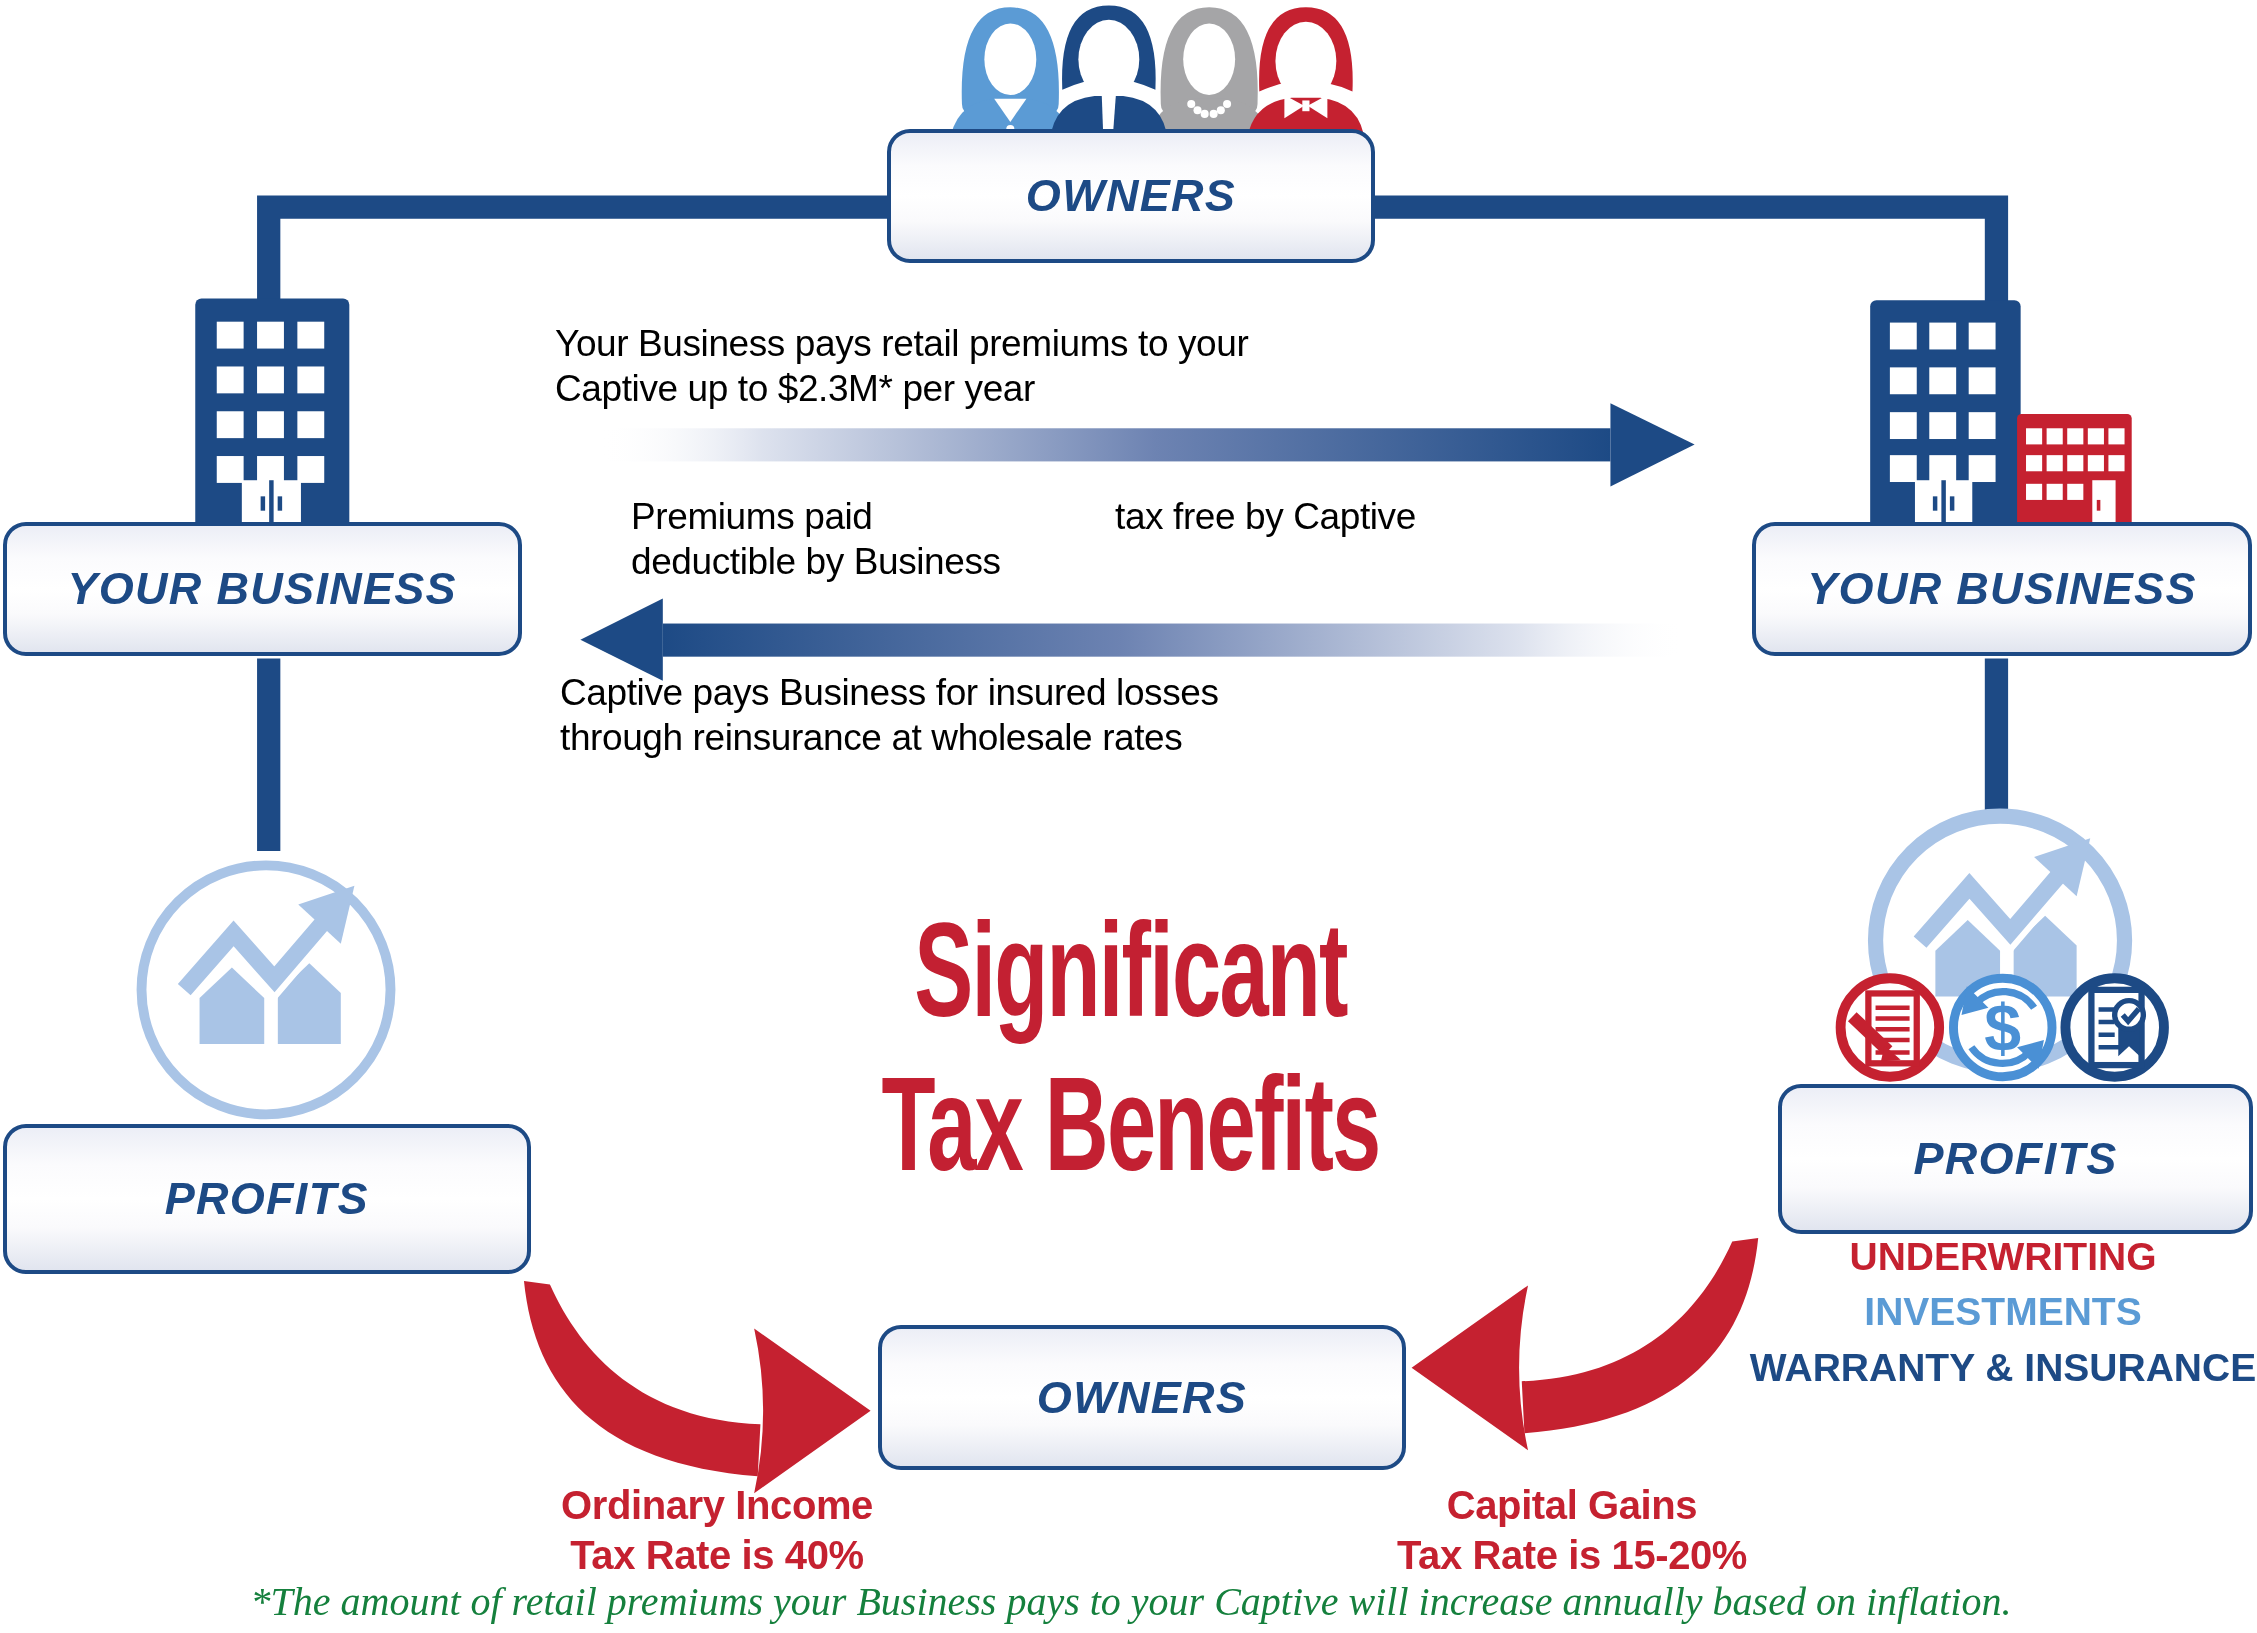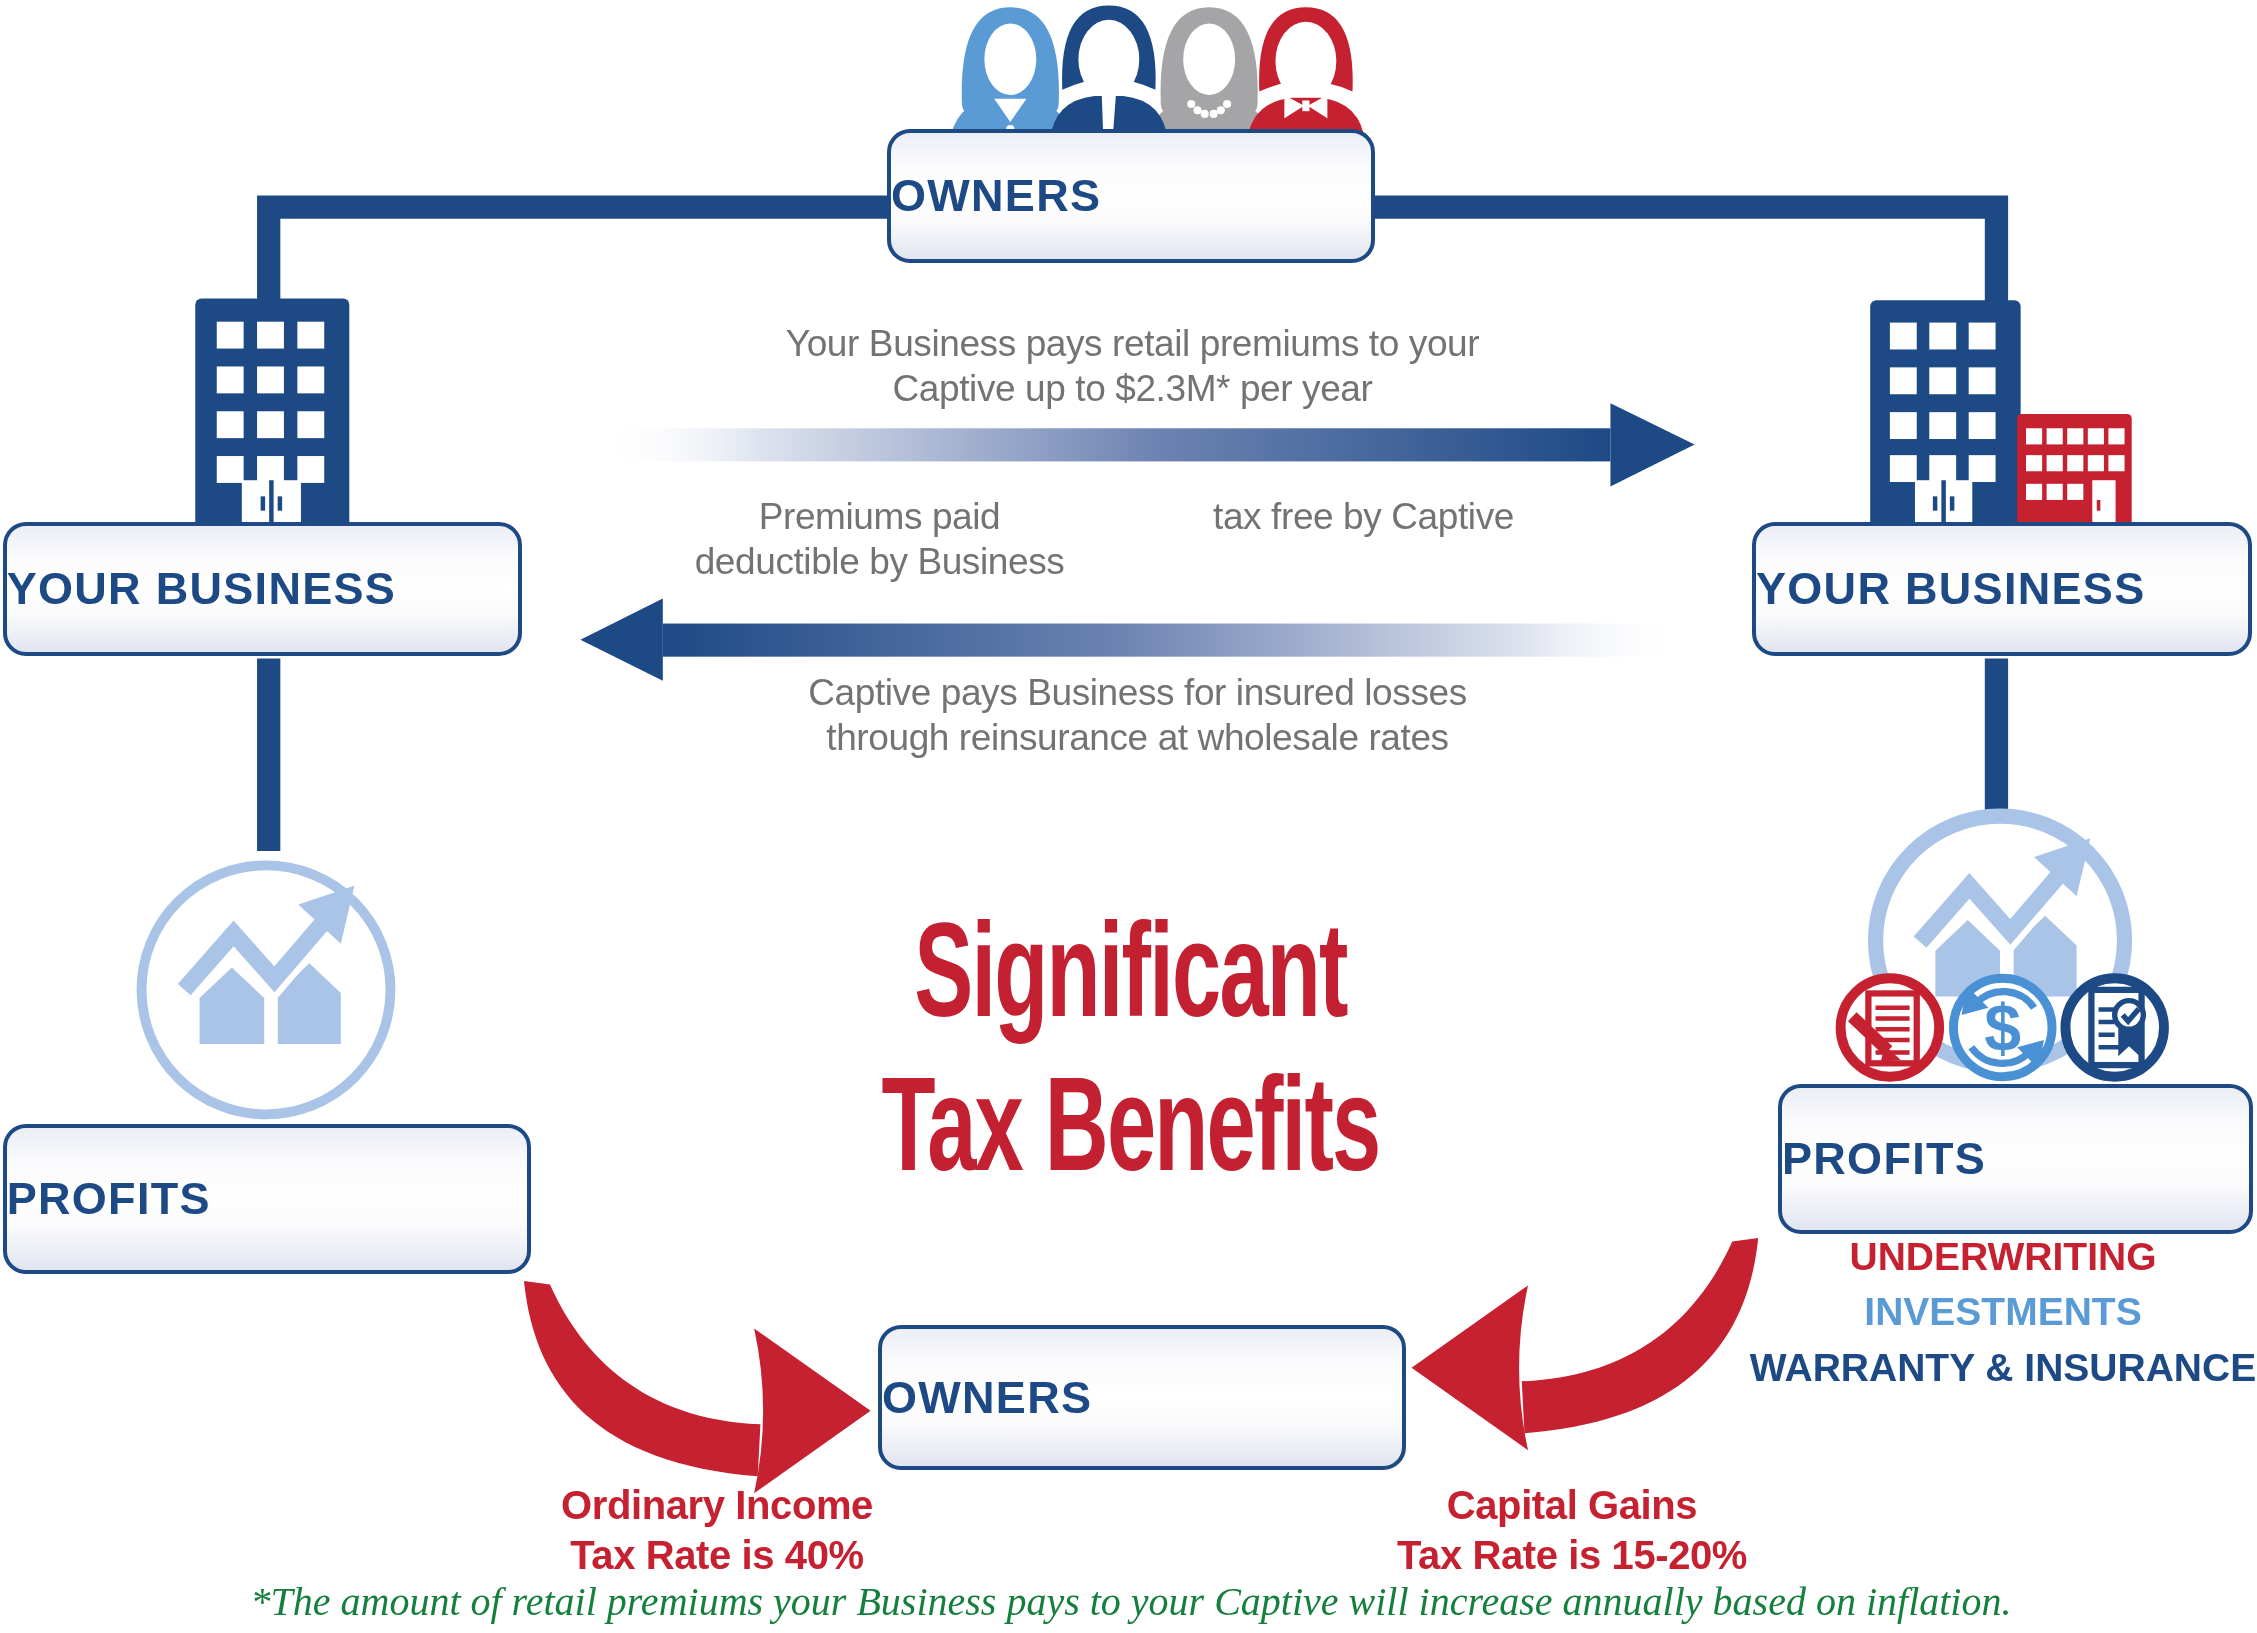--- a/index.html
+++ b/index.html
@@ -7,36 +7,37 @@
     position:relative;width:2258px;height:1634px;background:#ffffff;overflow:hidden;
     font-family:"Liberation Sans",sans-serif;
   }
   .layer{position:absolute;left:0;top:0;}
   
   .node-box{
     position:absolute;
     border:4.5px solid #1D4A85;
     border-radius:23px;
     background:linear-gradient(180deg,#eceef6 0%,#fbfbfd 26%,#ffffff 50%,#fafafc 70%,#e1e5ef 100%);
-    display:flex;align-items:center;justify-content:flex-start;
+    display:flex;align-items:center;justify-content:center;
     z-index:3;
     box-sizing:border-box;
+    font-style:italic;
   }
   .node-label{
     font-weight:700;font-size:45px;color:#1D4A85;letter-spacing:1.3px;white-space:nowrap;
   }
   #box-owners-top   {left:887px; top:129px;  width:488px; height:134px;}
   #box-your-business{left:2.7px;   top:522px;  width:519px; height:134px;}
   #box-your-captive {left:1752px;top:522px;  width:500px; height:134px;}
   #box-profits-left {left:2.7px;   top:1124px; width:528px; height:150px;}
   #box-profits-right{left:1778px;top:1084px; width:475px; height:150px;}
   #box-owners-bottom{left:878px; top:1325px; width:528px; height:145px;}
   
   .flow-text{
-    position:absolute;z-index:4;text-align:center;color:#737373;
+    position:absolute;z-index:4;text-align:left;color:#000000;
     font-size:37px;line-height:1.22;letter-spacing:-0.4px;font-weight:400;
   }
   #txt-premium-flow     {left:555px; top:321px; width:1155px;}
   #txt-premiums-paid    {left:631px; top:494px; width:497px;}
   #txt-premiums-received{left:1115px;top:494px; width:497px;}
   #txt-claims-flow      {left:560px; top:670px; width:1155px;}
   .big-title{
     position:absolute;z-index:4;left:636px;top:903px;width:989px;
     text-align:center;color:#C32032;font-weight:700;font-size:134px;line-height:1.0;
     letter-spacing:-2.7px;transform:scaleX(0.66);transform-origin:center top;

